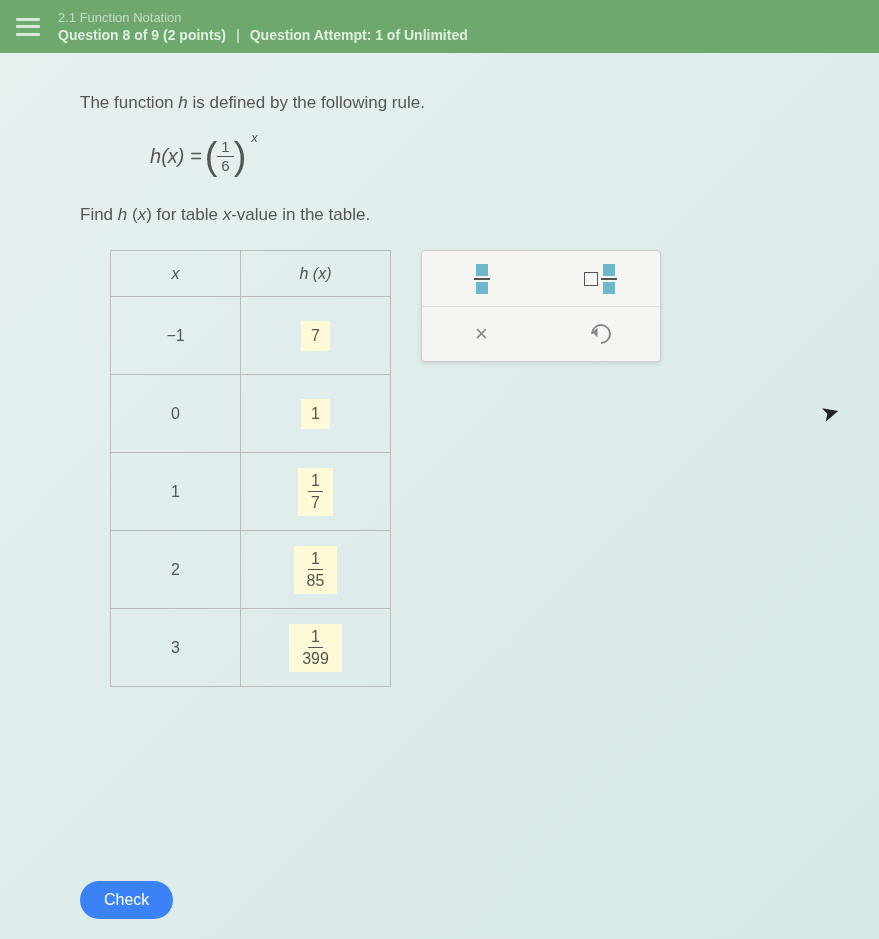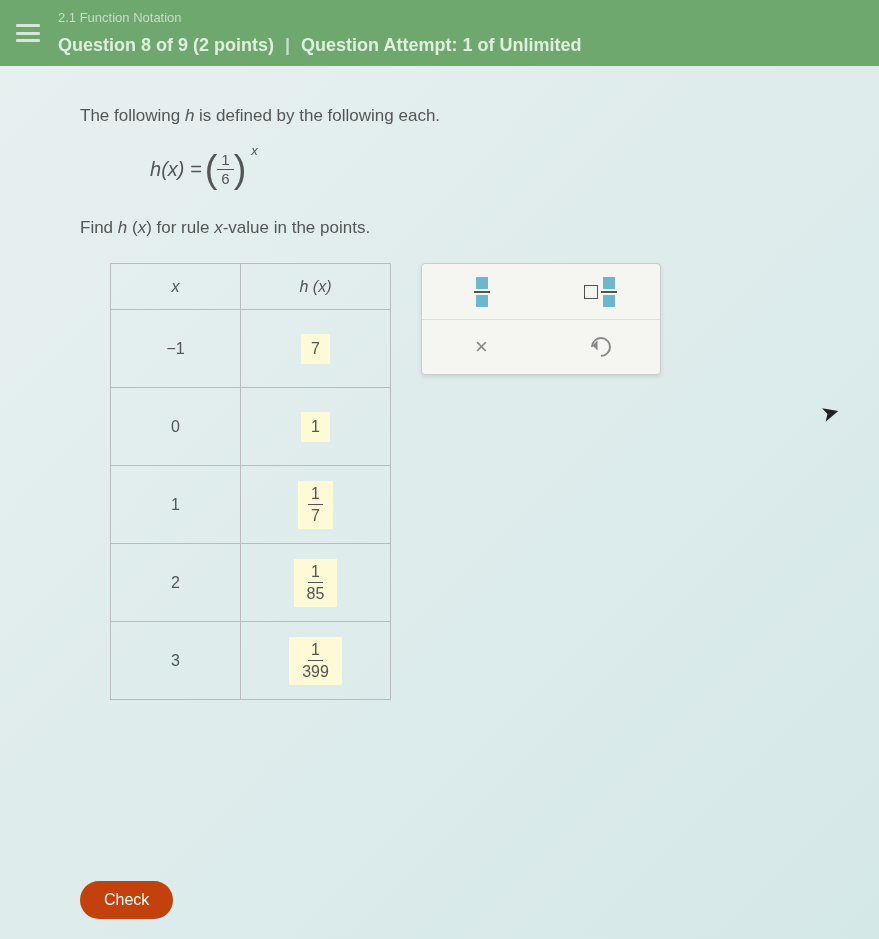--- a/index.html
+++ b/index.html
@@ -28,21 +28,21 @@
       cursor: pointer;
     }
     .menu-icon span {
       display: block;
       height: 3px;
       background: #d8e8d8;
       border-radius: 1px;
     }
     .header-text { display: flex; flex-direction: column; }
     .header-title { font-size: 13px; color: #c8dcc8; margin-bottom: 2px; }
-    .header-sub { font-size: 18px; font-weight: bold; color: #dfeedf; margin-top: 8px; }
+    .header-sub { font-size: 14px; font-weight: bold; color: #dfeedf; }
     .header-sub .sep { margin: 0 6px; color: #c8dcc8; }
     .content {
       padding: 40px 60px 20px 80px;
       color: #555;
     }
     .prompt-line { font-size: 17px; margin-bottom: 25px; }
     .prompt-line .math-var { font-style: italic; }
     .formula {
       margin-left: 70px;
       margin-bottom: 30px;
@@ -151,21 +151,21 @@
     }
     .undo-icon::after {
       content: ''; position: absolute; top: -4px; left: -2px;
       border: 5px solid transparent; border-right-color: #888;
       transform: rotate(45deg);
     }
     .check-btn {
       position: absolute;
       bottom: 20px;
       left: 80px;
-      background: #c2410c;
+      background: #3b82f6;
       color: white;
       border: none;
       padding: 10px 24px;
       font-size: 16px;
       border-radius: 20px;
       cursor: pointer;
     }
     .cursor-icon {
       position: absolute;
       right: 40px;
@@ -189,41 +189,41 @@
     <div class="header-sub">
       <span>Question 8 of 9 (2 points)</span>
       <span class="sep">|</span>
       <span>Question Attempt: 1 of Unlimited</span>
     </div>
   </div>
 </div>
 
 <div class="content">
   <div class="prompt-line">
-    <span>The following </span><span class="math-var">h</span><span> is defined by the following each.</span>
+    <span>The function </span><span class="math-var">h</span><span> is defined by the following rule.</span>
   </div>
 
   <div class="formula">
     <span class="fn">h</span>
     <span>(</span>
       <span class="fn">x</span>
       <span>) = </span>
     <span class="paren-frac">
       <span class="big-paren">(</span>
       <span class="formula-frac">
         <span class="num">1</span>
         <span class="den">6</span>
       </span>
       <span class="big-paren">)</span>
     </span>
     <span class="exponent">x</span>
   </div>
 
   <div class="instruction">
-    <span>Find </span><span class="math-var">h</span><span> (</span><span class="math-var">x</span><span>)</span><span> for rule </span><span class="math-var">x</span><span>-value in the points.</span>
+    <span>Find </span><span class="math-var">h</span><span> (</span><span class="math-var">x</span><span>)</span><span> for table </span><span class="math-var">x</span><span>-value in the table.</span>
   </div>
 
   <div class="table-tool-wrap">
     <table class="answer">
       <tbody>
           <tr>
         <th><span>x</span></th>
         <th>
           <span>h</span> (<span>x</span>)
         </th>

